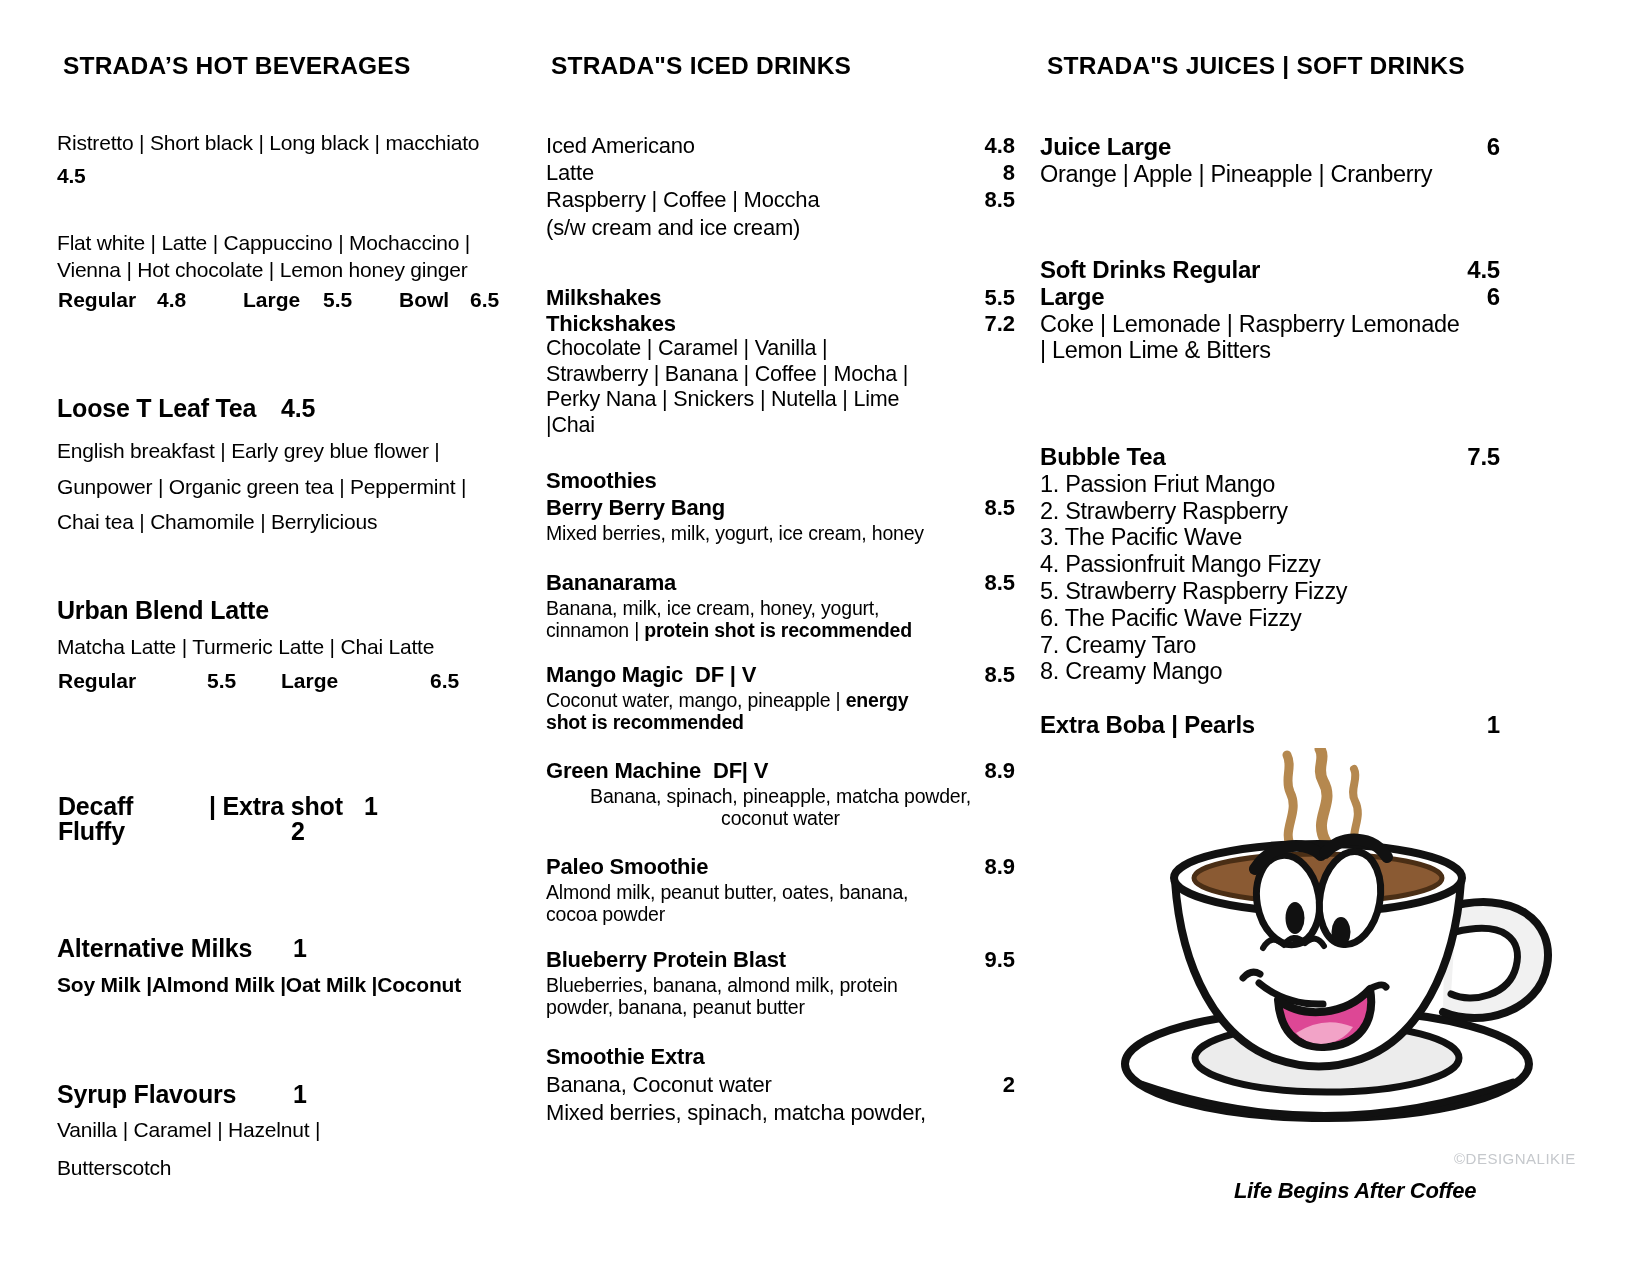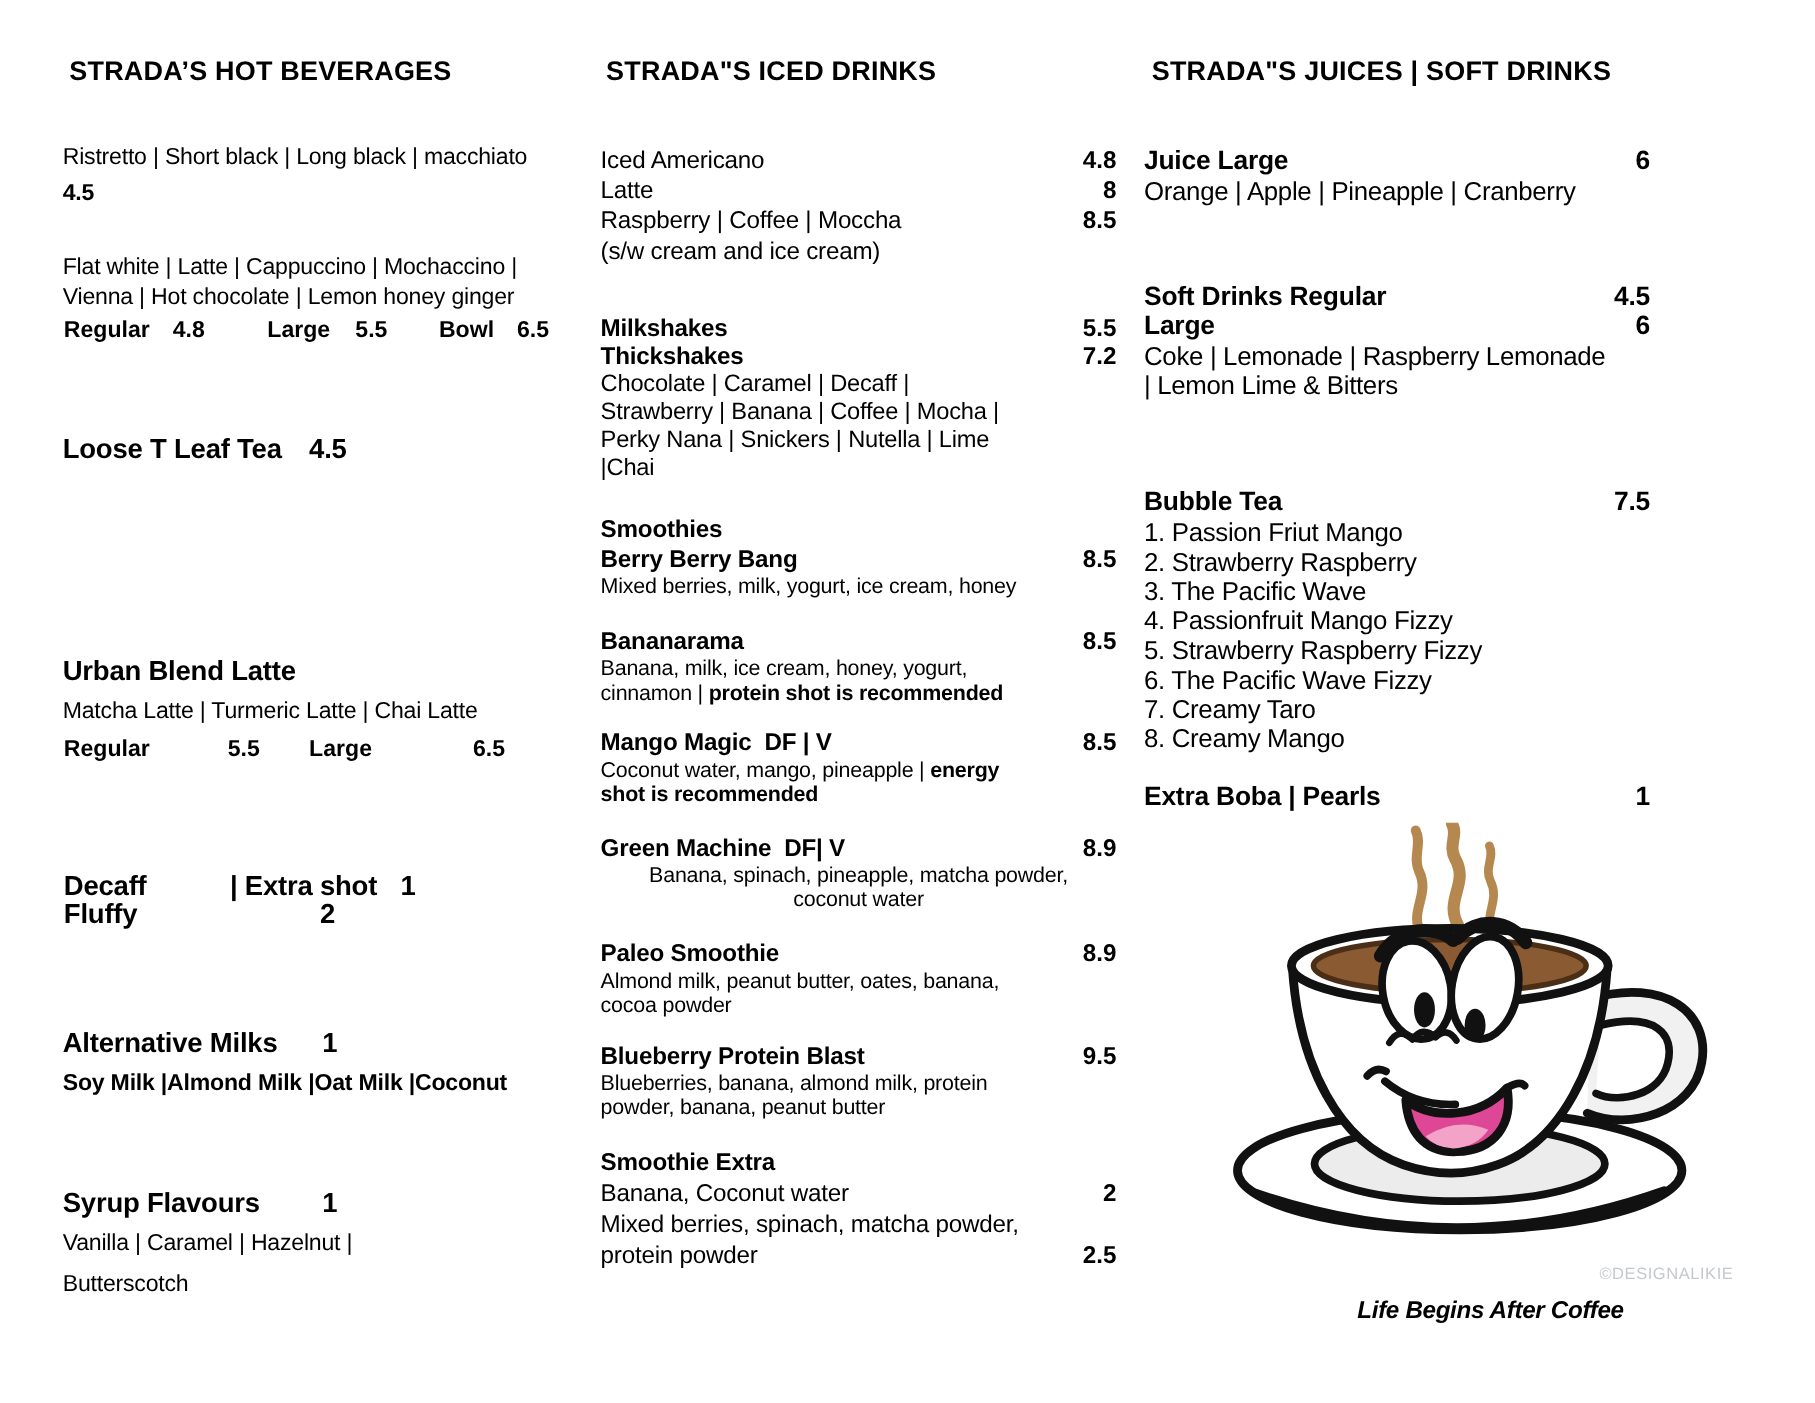--- a/index.html
+++ b/index.html
@@ -49,20 +49,25 @@
     <span class="abs" style="left:186px;">Large</span>
     <span class="abs" style="left:266px;">5.5</span>
     <span class="abs" style="left:342px;">Bowl</span>
     <span class="abs" style="left:413px;">6.5</span>
   </div>
 
   <div class="abs" style="left:57px;top:394px;width:475px;height:32px;">
     <span class="hdr1 abs" style="left:0;">Loose T Leaf Tea</span>
     <span class="hdr1 abs" style="left:224px;">4.5</span>
   </div>
+  <div class="abs body1 teal" style="left:57px;top:433px;width:480px;">
+    <div>English breakfast | Early grey blue flower |</div>
+    <div>Gunpower | Organic green tea | Peppermint |</div>
+    <div>Chai tea | Chamomile | Berrylicious</div>
+  </div>
 
   <div class="abs hdr1" style="left:57px;top:596px;">Urban Blend Latte</div>
   <div class="abs body1" style="left:57px;top:634px;width:480px;">Matcha Latte | Turmeric Latte | Chai Latte</div>
   <div class="abs" style="left:57px;top:669px;width:475px;height:28px;font-size:21px;font-weight:bold;">
     <span class="abs" style="left:1px;">Regular</span>
     <span class="abs" style="left:150px;">5.5</span>
     <span class="abs" style="left:224px;">Large</span>
     <span class="abs" style="left:373px;">6.5</span>
   </div>
 
@@ -112,21 +117,21 @@
 
   <div class="abs lh255" style="left:546px;top:285px;width:469px;">
     <div class="row">
       <span class="sname">Milkshakes</span>
       <span class="price2">5.5</span>
     </div>
     <div class="row">
       <span class="sname">Thickshakes</span>
       <span class="price2">7.2</span>
     </div>
-    <div class="flav2">Chocolate | Caramel | Decaff |</div>
+    <div class="flav2">Chocolate | Caramel | Vanilla |</div>
     <div class="flav2">Strawberry | Banana | Coffee | Mocha |</div>
     <div class="flav2">Perky Nana | Snickers | Nutella | Lime</div>
     <div class="flav2">|Chai</div>
   </div>
 
   <div class="abs" style="left:546px;top:467px;width:469px;">
     <div class="sname" style="line-height:27px;">Smoothies</div>
     <div class="row" style="line-height:27px;gap:44px;">
       <span class="sname pre">Berry Berry Bang</span>
       <span class="price2">8.5</span>
@@ -179,24 +184,20 @@
     <div class="desc2" style="margin-top:0;"><span>powder, banana, peanut butter</span></div>
   </div>
 
   <div class="abs" style="left:546px;top:1043px;width:469px;line-height:28px;">
     <div class="sname">Smoothie Extra</div>
     <div class="row">
       <span class="name2">Banana, Coconut water</span>
       <span class="price2">2</span>
     </div>
     <div class="name2">Mixed berries, spinach, matcha powder,</div>
-    <div class="row">
-      <span class="name2">protein powder</span>
-      <span class="price2">2.5</span>
-    </div>
   </div>
 
   <div class="abs title" style="left:1047px;top:52px;">STRADA"S JUICES | SOFT DRINKS</div>
 
   <div class="abs body3" style="left:1040px;top:134px;width:460px;">
     <div class="row">
       <span class="hdr3">Juice Large</span>
       <span class="hdr3">6</span>
     </div>
     <div>Orange | Apple | Pineapple | Cranberry</div>

